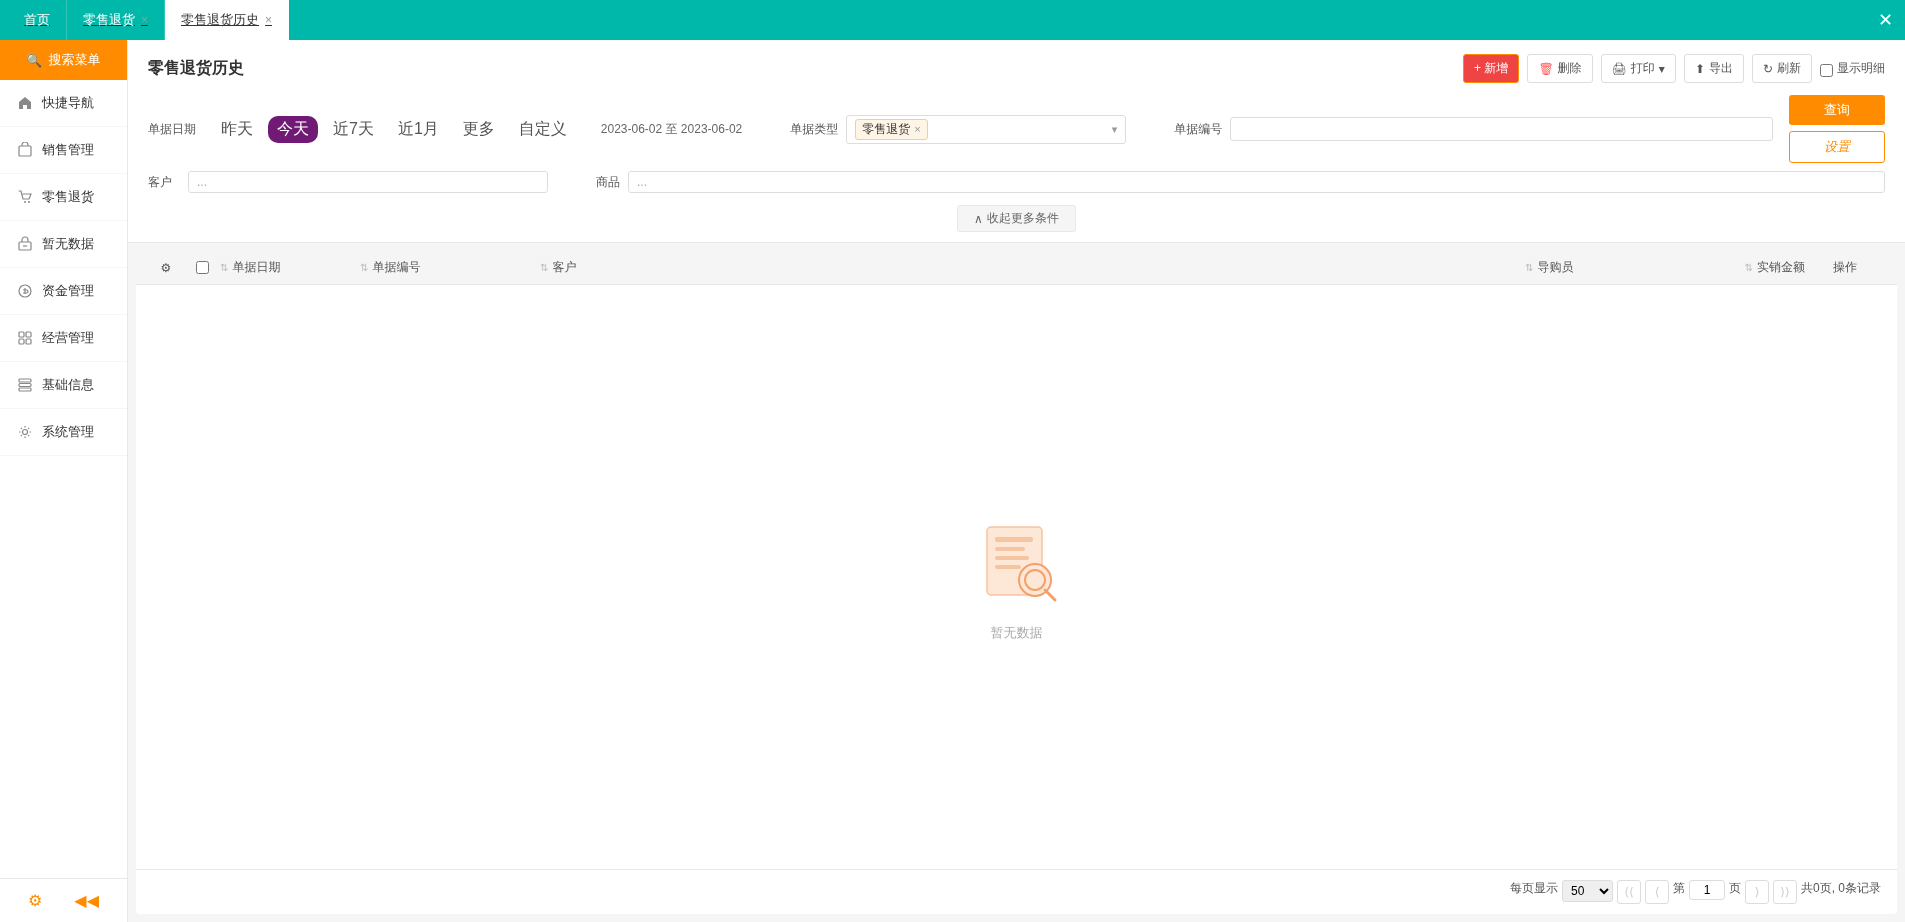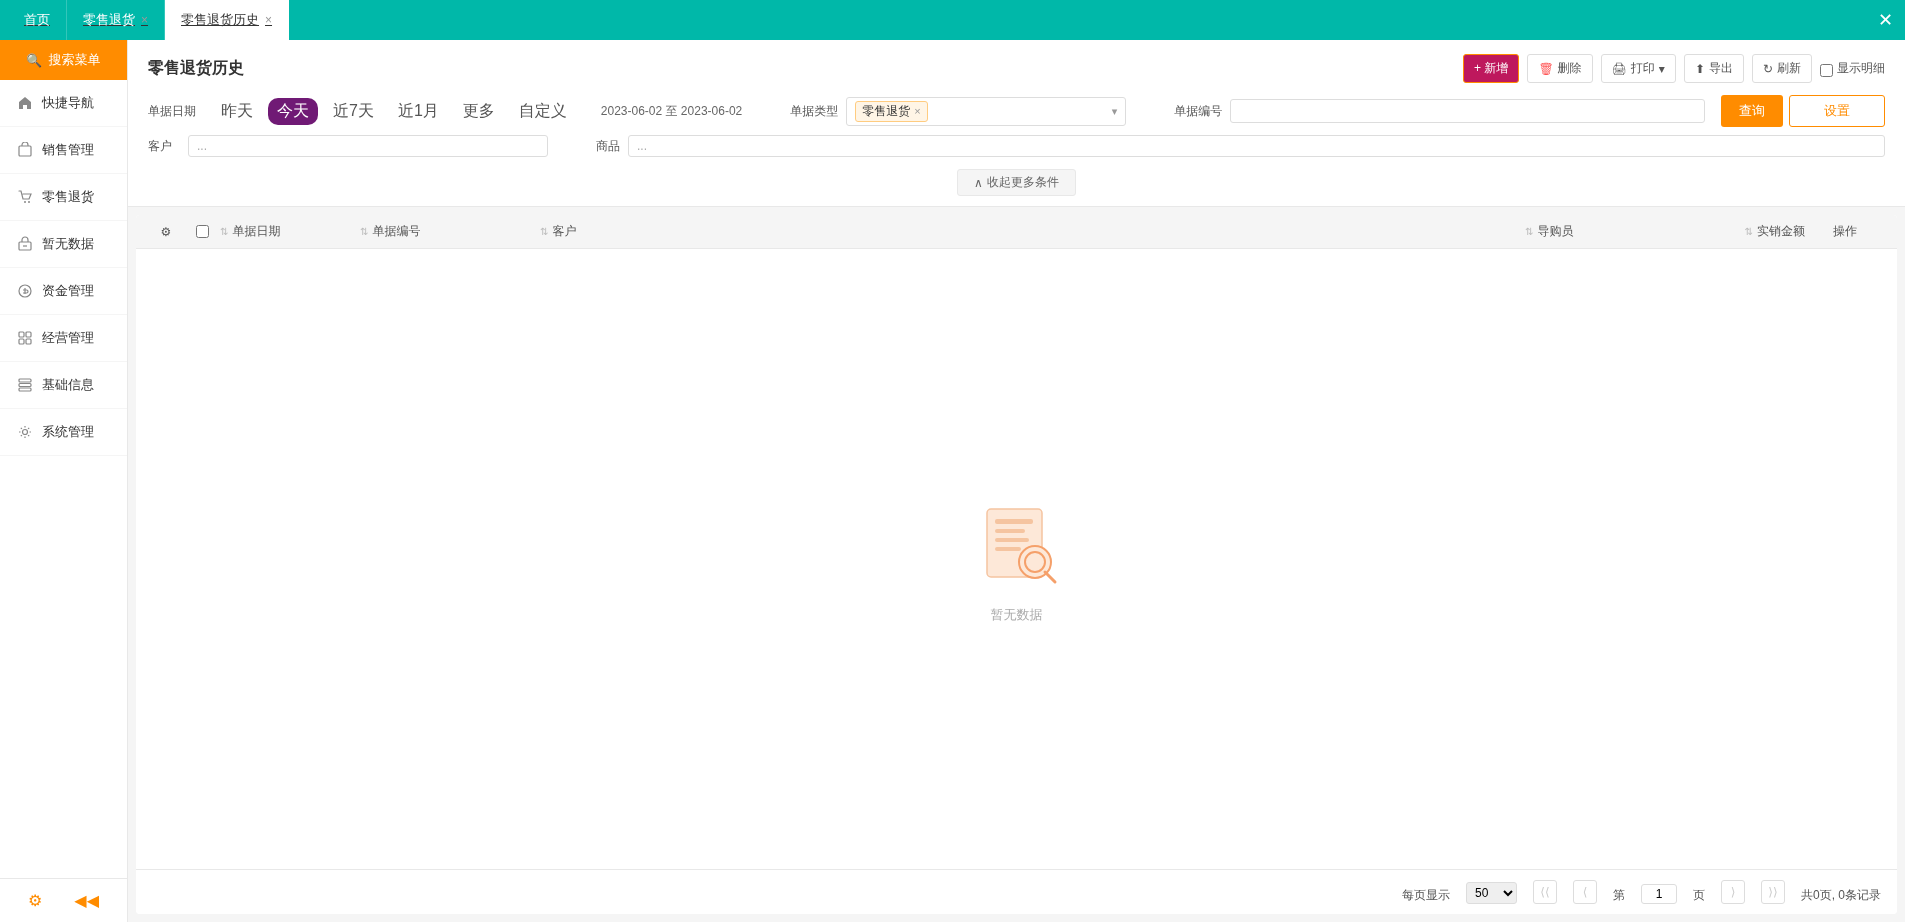--- a/index.html
+++ b/index.html
@@ -147,21 +147,21 @@
       gap: 4px;
       padding: 5px 10px;
       border: 1px solid #ddd;
       background: #fff;
       border-radius: 3px;
       cursor: pointer;
       font-size: 12px;
       color: #555;
     }
     .toolbar-btn.primary {
-      background: #be185d;
+      background: #ef4444;
       color: #fff;
       border-color: #ff8c00;
       justify-content: center;
     }
     .checkbox-label {
       display: flex;
       align-items: flex-end;
       gap: 4px;
       font-size: 12px;
       color: #555;
@@ -308,25 +308,25 @@
       gap: 12px;
     }
     .empty-icon {
       width: 100px;
       height: 100px;
     }
 
     
     .pagination {
       display: flex;
-      align-items: flex-end;
+      align-items: flex-start;
       justify-content: flex-end;
       padding: 10px 16px;
       border-top: 1px solid #e8e8e8;
-      gap: 16px;
+      gap: 4px;
       font-size: 12px;
       color: #555;
       background: #fff;
       flex-shrink: 0;
     }
     .pagination-select {
       border: 1px solid #ddd;
       border-radius: 3px;
       padding: 2px 4px;
       font-size: 12px;
@@ -364,24 +364,25 @@
       font-size: 13px;
     }
     .set-btn {
       padding: 6px 34px;
       background: #fff;
       color: #ff8c00;
       border: 1px solid #ff8c00;
       border-radius: 3px;
       cursor: pointer;
       font-size: 13px;
+      font-style: italic;
     }
     .query-set-group {
       display: flex;
-      flex-direction: row;
+      flex-direction: column;
       gap: 6px;
     }
   </style>
 </head>
 <body>
 
 <div class="top-bar">
   <div class="top-bar-tabs">
     <div class="tab-item">
       <span>首页</span>

